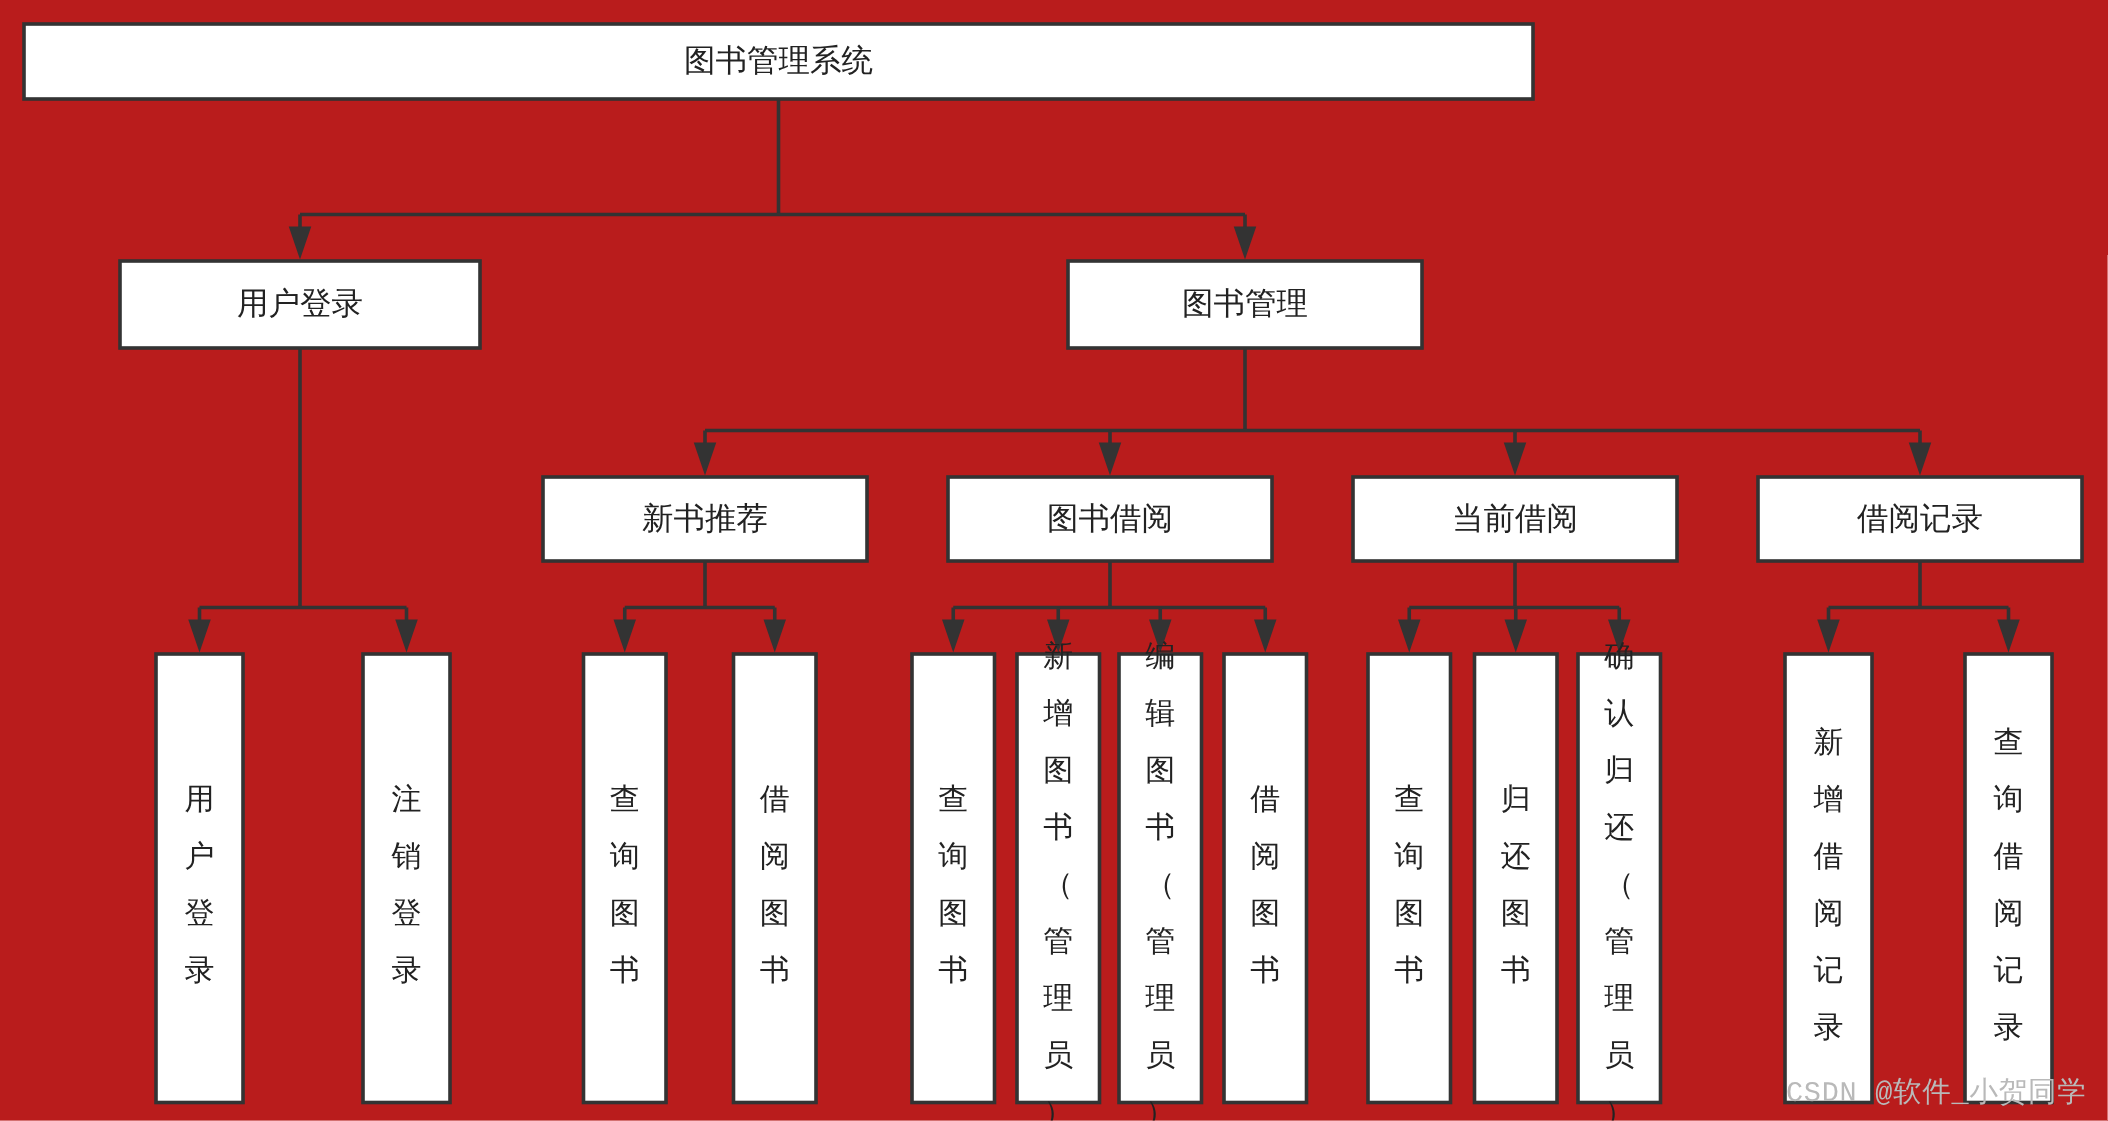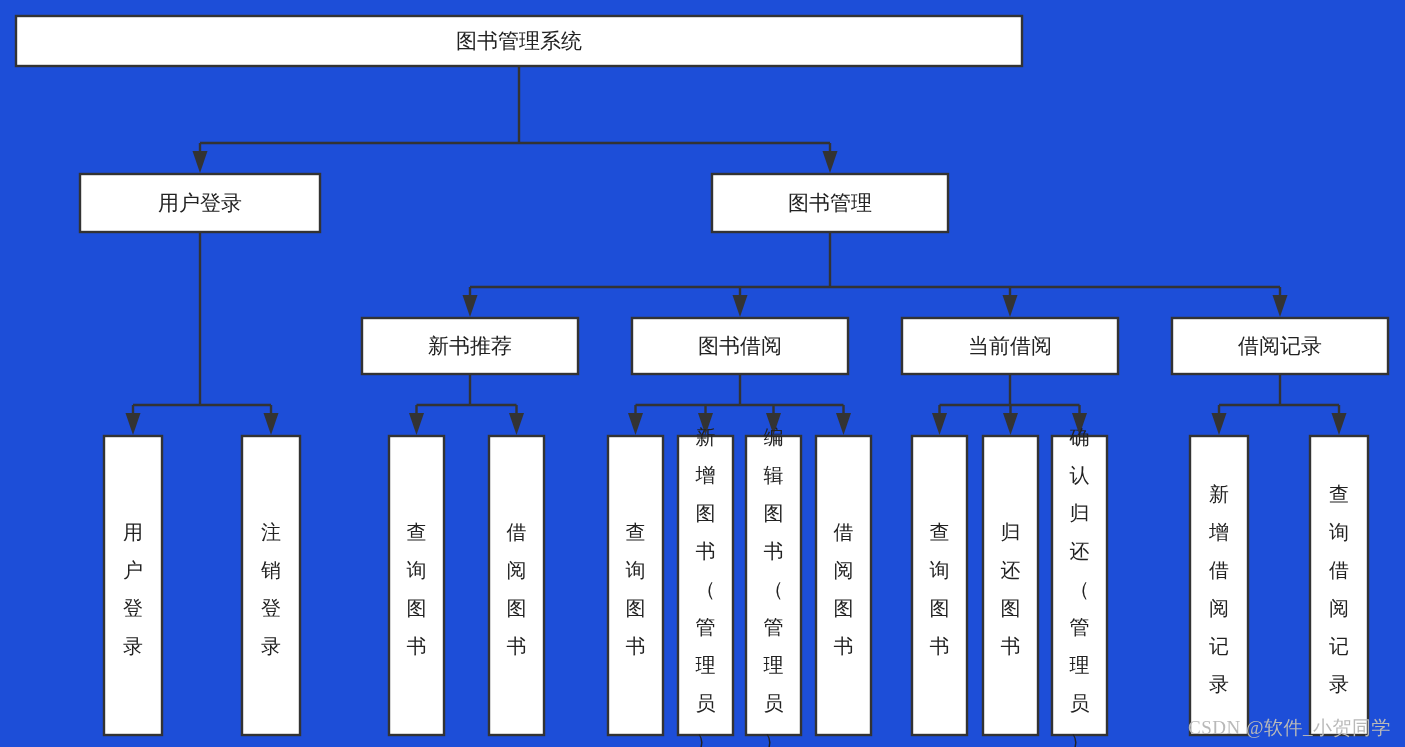--- a/index.html
+++ b/index.html
@@ -10,21 +10,21 @@
   body {
     width: 1405px;
     height: 747px;
     font-family: "Liberation Sans", "DejaVu Sans", sans-serif;
     overflow: hidden;
   }
   #diagram-root {
     position: relative;
     width: 1405px;
     height: 747px;
-    background: #1d4ed8;
+    background: #b91c1c;
   }
   svg#tree-svg {
     position: absolute;
     left: 0;
     top: 0;
     width: 1405px;
     height: 747px;
     display: block;
   }
   .node-rect {
@@ -52,21 +52,21 @@
   .node-label-v {
     font-family: "Liberation Sans", "DejaVu Sans", sans-serif;
     font-size: 20px;
     fill: #222222;
     text-anchor: middle;
   }
   .watermark {
     position: absolute;
     right: 14px;
     bottom: 6px;
-    font-family: Liberation Serif, serif;
+    font-family: Liberation Mono, monospace;
     font-size: 19px;
     color: #b9b9b9;
     letter-spacing: 0.5px;
     white-space: nowrap;
     pointer-events: none;
   }
 </style>
 </head>
 <body>
 

